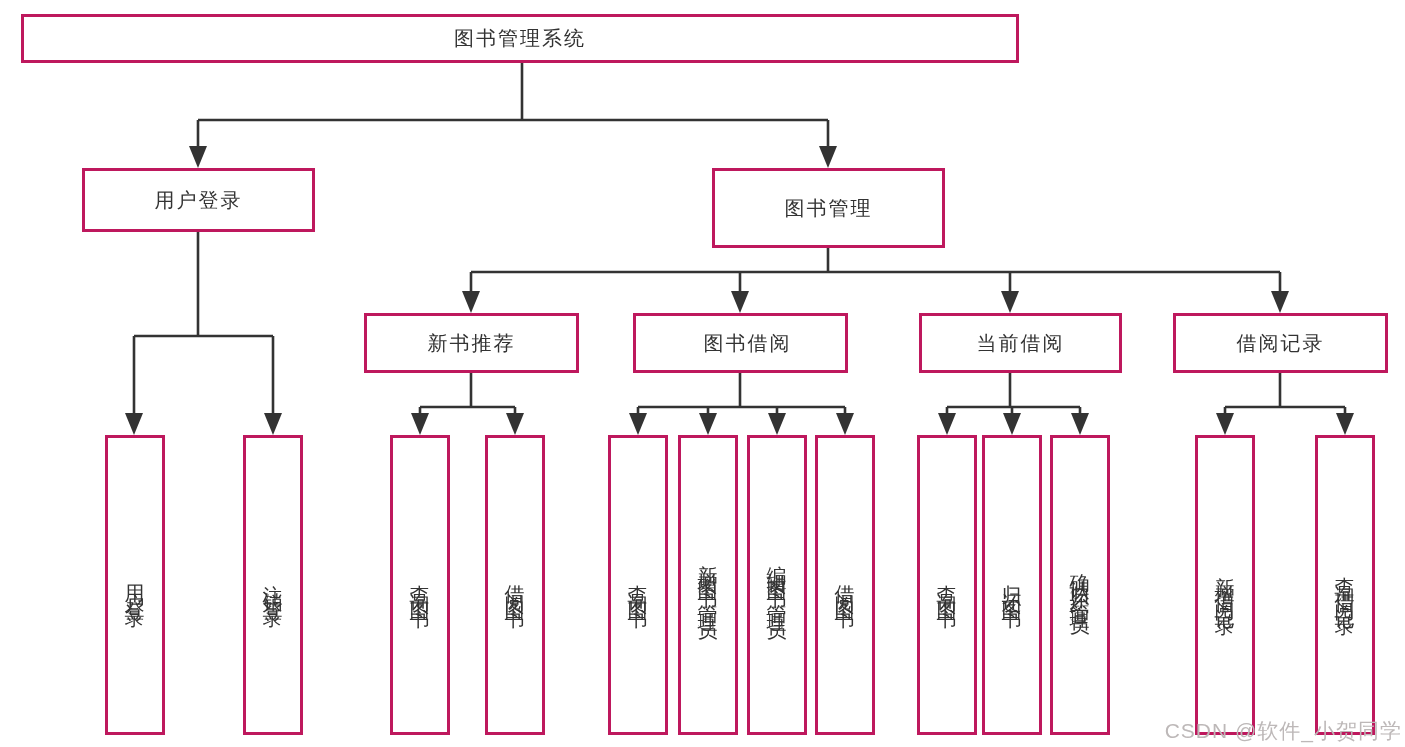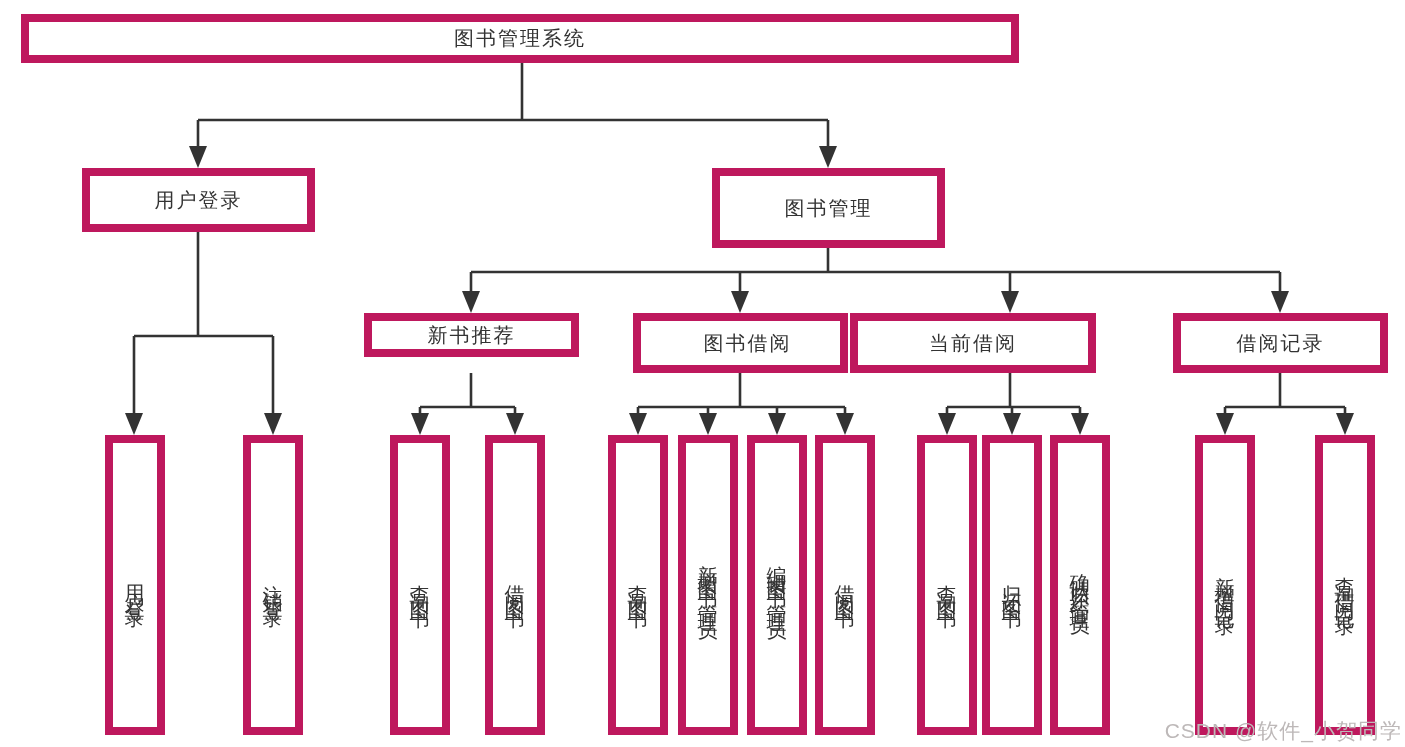--- a/index.html
+++ b/index.html
@@ -16,21 +16,21 @@
 
   .connectors {
     position: absolute;
     left: 0; top: 0;
     width: 1405px; height: 747px;
     pointer-events: none;
   }
 
   .node {
     position: absolute;
-    border: 8px solid #be185d;
+    border: 3px solid #be185d;
     background: #ffffff;
     display: flex;
     align-items: center;
     justify-content: center;
     color: #333333;
     font-size: 20px;
     letter-spacing: 2px;
   }
 
   .node.leaf {
@@ -141,27 +141,27 @@
     <span>图书管理系统</span>
   </div>
 
   <div class="node" style="left:82px; top:168px; width:233px; height:64px;">
     <span>用户登录</span>
   </div>
   <div class="node" style="left:712px; top:168px; width:233px; height:80px;">
     <span>图书管理</span>
   </div>
 
-  <div class="node" style="left:364px; top:313px; width:215px; height:44px;">
+  <div class="node" style="left:364px; top:313px; width:215px; height:60px;">
     <span>新书推荐</span>
   </div>
   <div class="node" style="left:633px; top:313px; width:215px; height:60px;padding-left:14px;">
     <span>图书借阅</span>
   </div>
-  <div class="node" style="left:850px; top:313px; width:246px; height:60px;">
+  <div class="node" style="left:919px; top:313px; width:203px; height:60px;">
     <span>当前借阅</span>
   </div>
   <div class="node" style="left:1173px; top:313px; width:215px; height:60px;">
     <span>借阅记录</span>
   </div>
 
   <div class="node leaf" style="left:105px;">
     <span class="vtext">用户登录</span>
   </div>
   <div class="node leaf" style="left:243px;">

